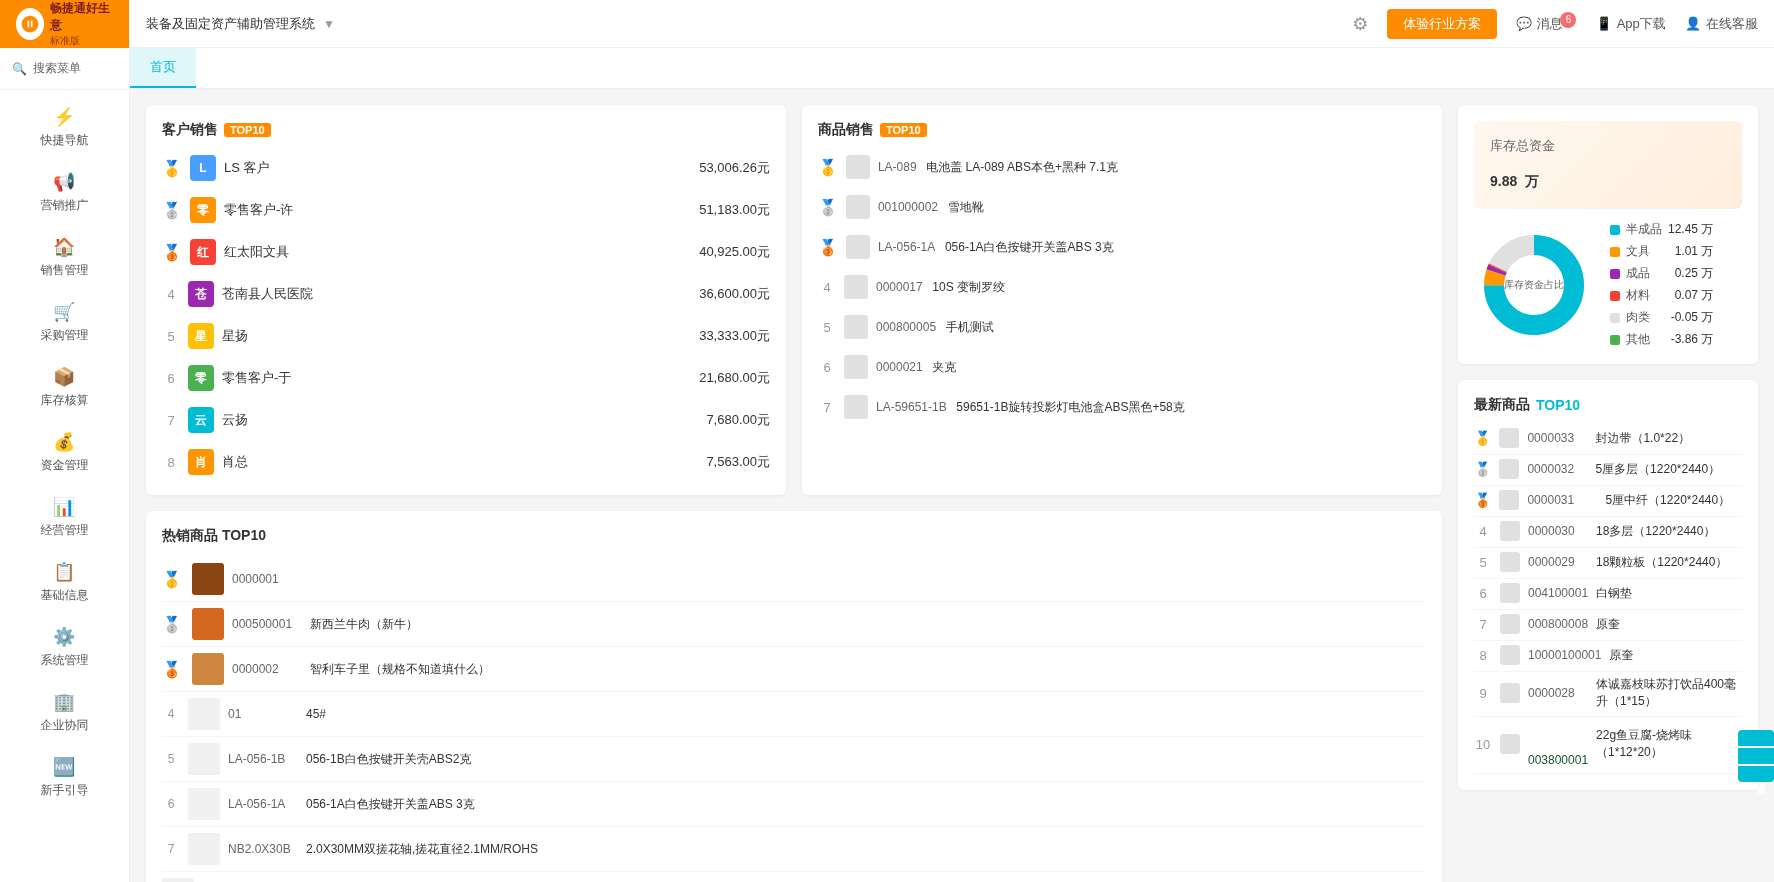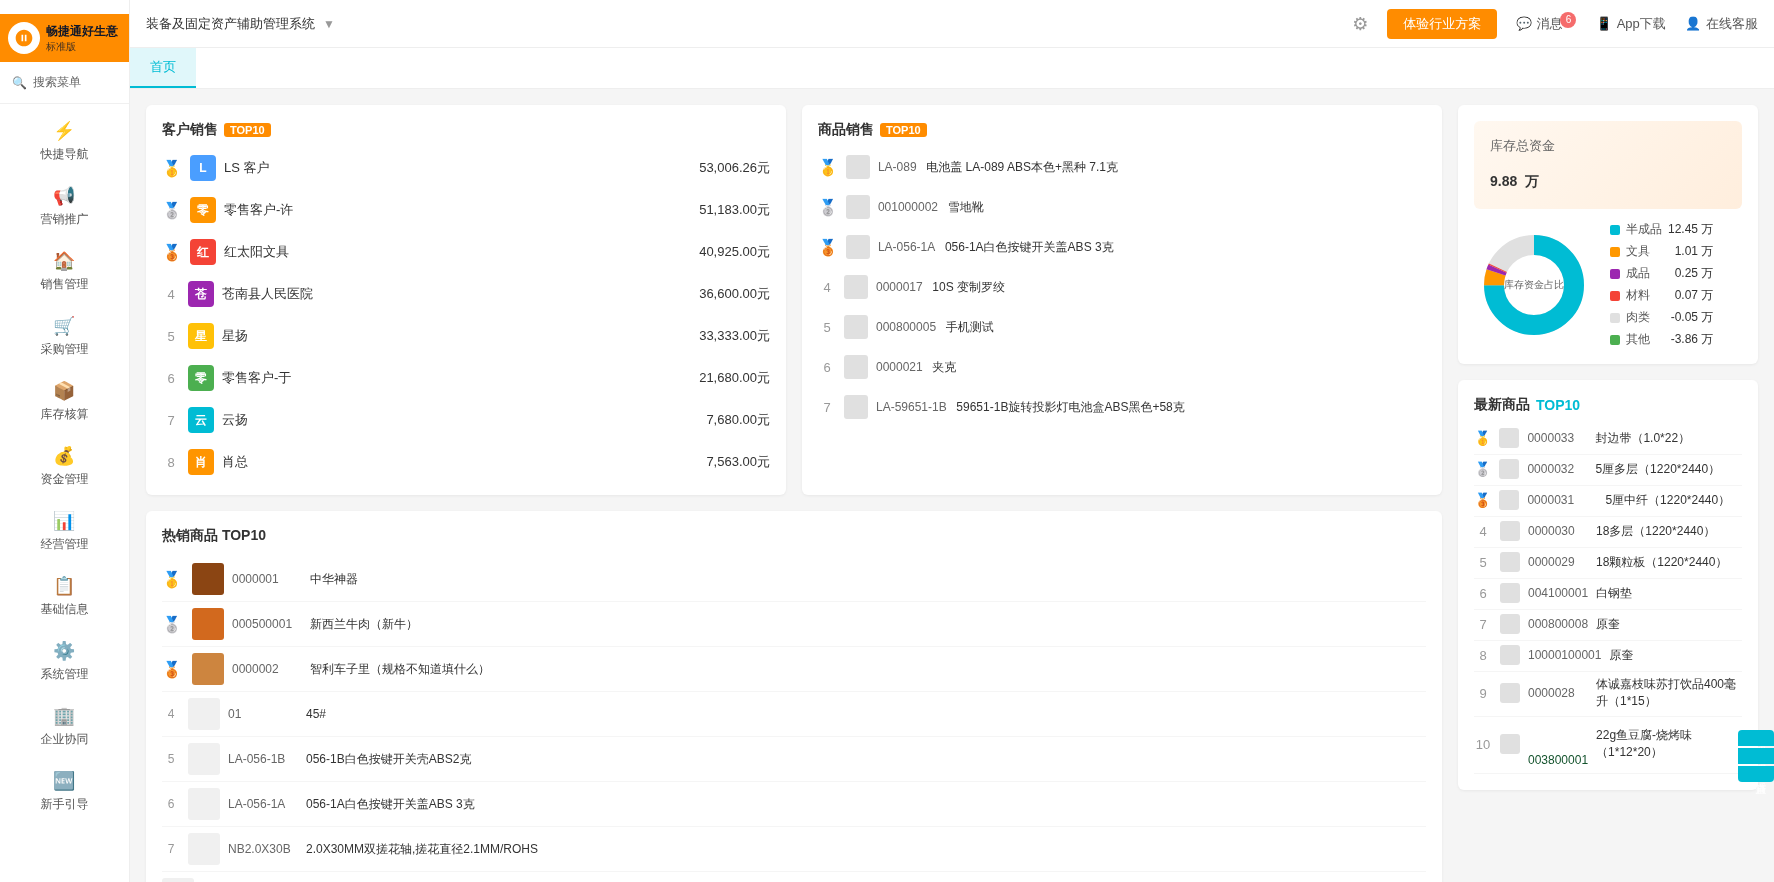--- a/index.html
+++ b/index.html
@@ -11,28 +11,27 @@
       background: #fff;
       border-right: 1px solid #eee;
       display: flex;
       flex-direction: column;
       flex-shrink: 0;
       height: 882px;
       overflow: hidden;
     }
     .sidebar-logo {
       background: #ff8c00;
-      padding: 10px 8px;
-      color: #0f172a;
+      padding: 10px 16px;
+      color: #7f1d1d;
       font-size: 12px;
       display: flex;
       align-items: center;
       gap: 6px;
       height: 48px;
-      margin-top: 14px;
     }
     .sidebar-logo .logo-icon {
       width: 32px;
       height: 32px;
       background: #fff;
       border-radius: 50%;
       display: flex;
       align-items: center;
       justify-content: center;
     }
@@ -528,21 +527,20 @@
 
       <div class="card">
         <div class="card-title">
           <span>热销商品 TOP10</span>
         </div>
         <div id="hot-products-list">
         <div class="hot-product-item">
     <span style="font-size:16px;width:22px;">🥇</span>
     <div class="hot-product-img" style="background:#8B4513;"></div>
     <span class="hot-product-code">0000001</span>
-    <span class="hot-product-name">中华神器</span>
   </div>
             <div class="hot-product-item">
     <span style="font-size:16px;width:22px;">🥈</span>
     <div class="hot-product-img" style="background:#D2691E;"></div>
     <span class="hot-product-code">000500001</span>
     <span class="hot-product-name">新西兰牛肉（新牛）</span>
   </div>
             <div class="hot-product-item">
     <span style="font-size:16px;width:22px;">🥉</span>
     <div class="hot-product-img" style="background:#CD853F;"></div>

